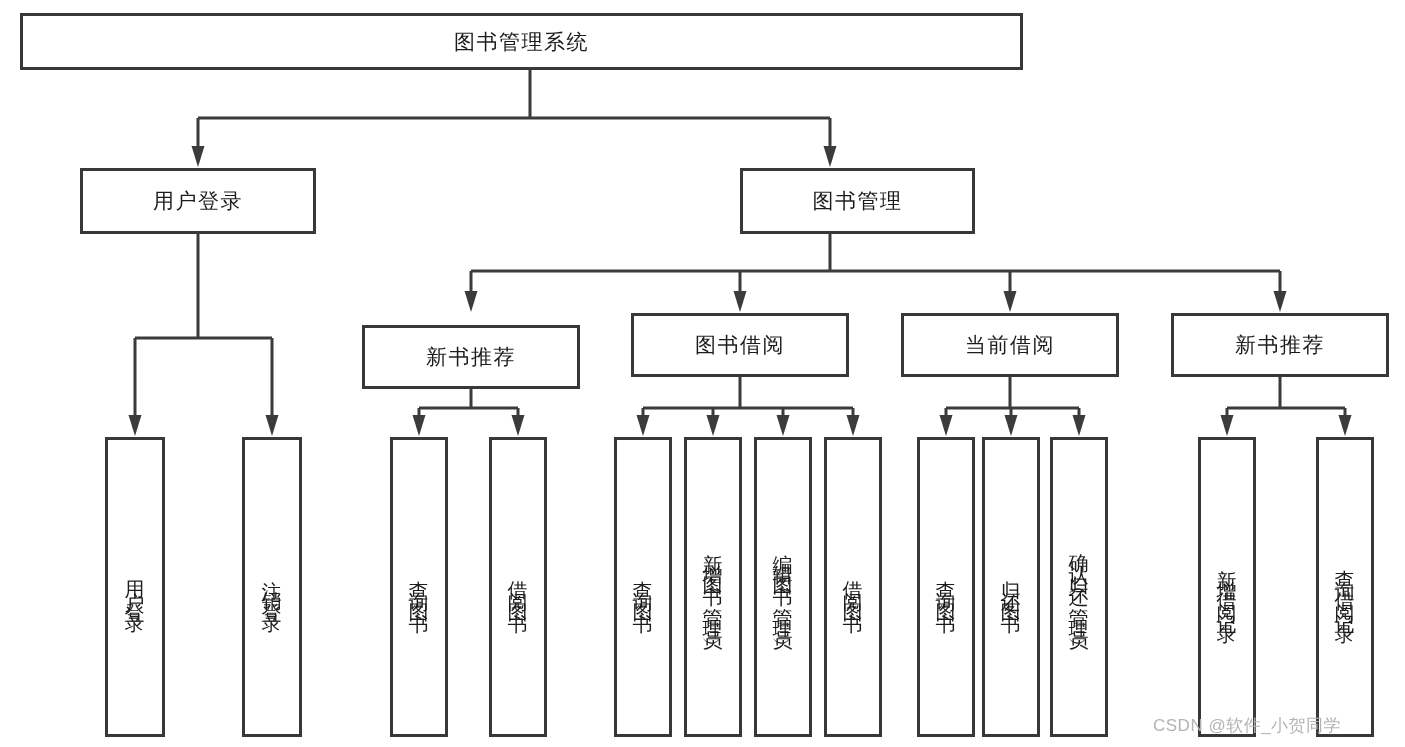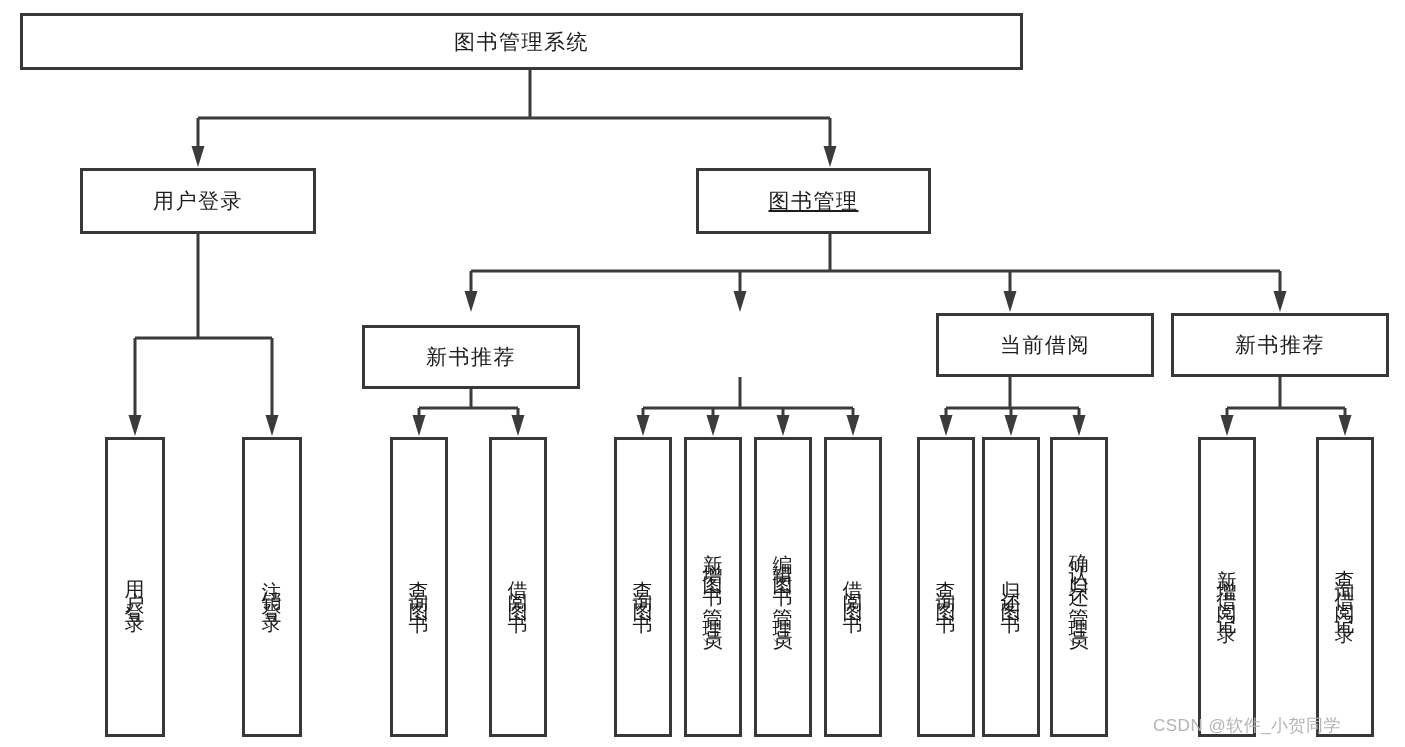--- a/index.html
+++ b/index.html
@@ -62,28 +62,31 @@
     </g>
   </svg>
 
   <div class="node hnode" style="left:20px; top:13px; width:1003px; height:57px;">
     <span>图书管理系统</span>
   </div>
 
   <div class="node hnode" style="left:80px; top:168px; width:236px; height:66px;">
     <span>用户登录</span>
   </div>
-  <div class="node hnode" style="left:696px; top:168px; width:235px; height:66px;text-decoration:underline;">
+  <div class="node hnode" style="left:740px; top:168px; width:235px; height:66px;">
     <span>图书管理</span>
   </div>
 
   <div class="node hnode" style="left:362px; top:313px; width:218px; height:64px;margin-top:12px;">
     <span>新书推荐</span>
   </div>
-  <div class="node hnode" style="left:936px; top:313px; width:218px; height:64px;">
+  <div class="node hnode" style="left:631px; top:313px; width:218px; height:64px;">
+    <span>图书借阅</span>
+  </div>
+  <div class="node hnode" style="left:901px; top:313px; width:218px; height:64px;">
     <span>当前借阅</span>
   </div>
   <div class="node hnode" style="left:1171px; top:313px; width:218px; height:64px;">
     <span>新书推荐</span>
   </div>
 
   <div class="node vnode" style="left:105px; top:437px; width:60px; height:300px;">
     <span class="vtext">用户登录</span>
   </div>
   <div class="node vnode" style="left:242px; top:437px; width:60px; height:300px;">

